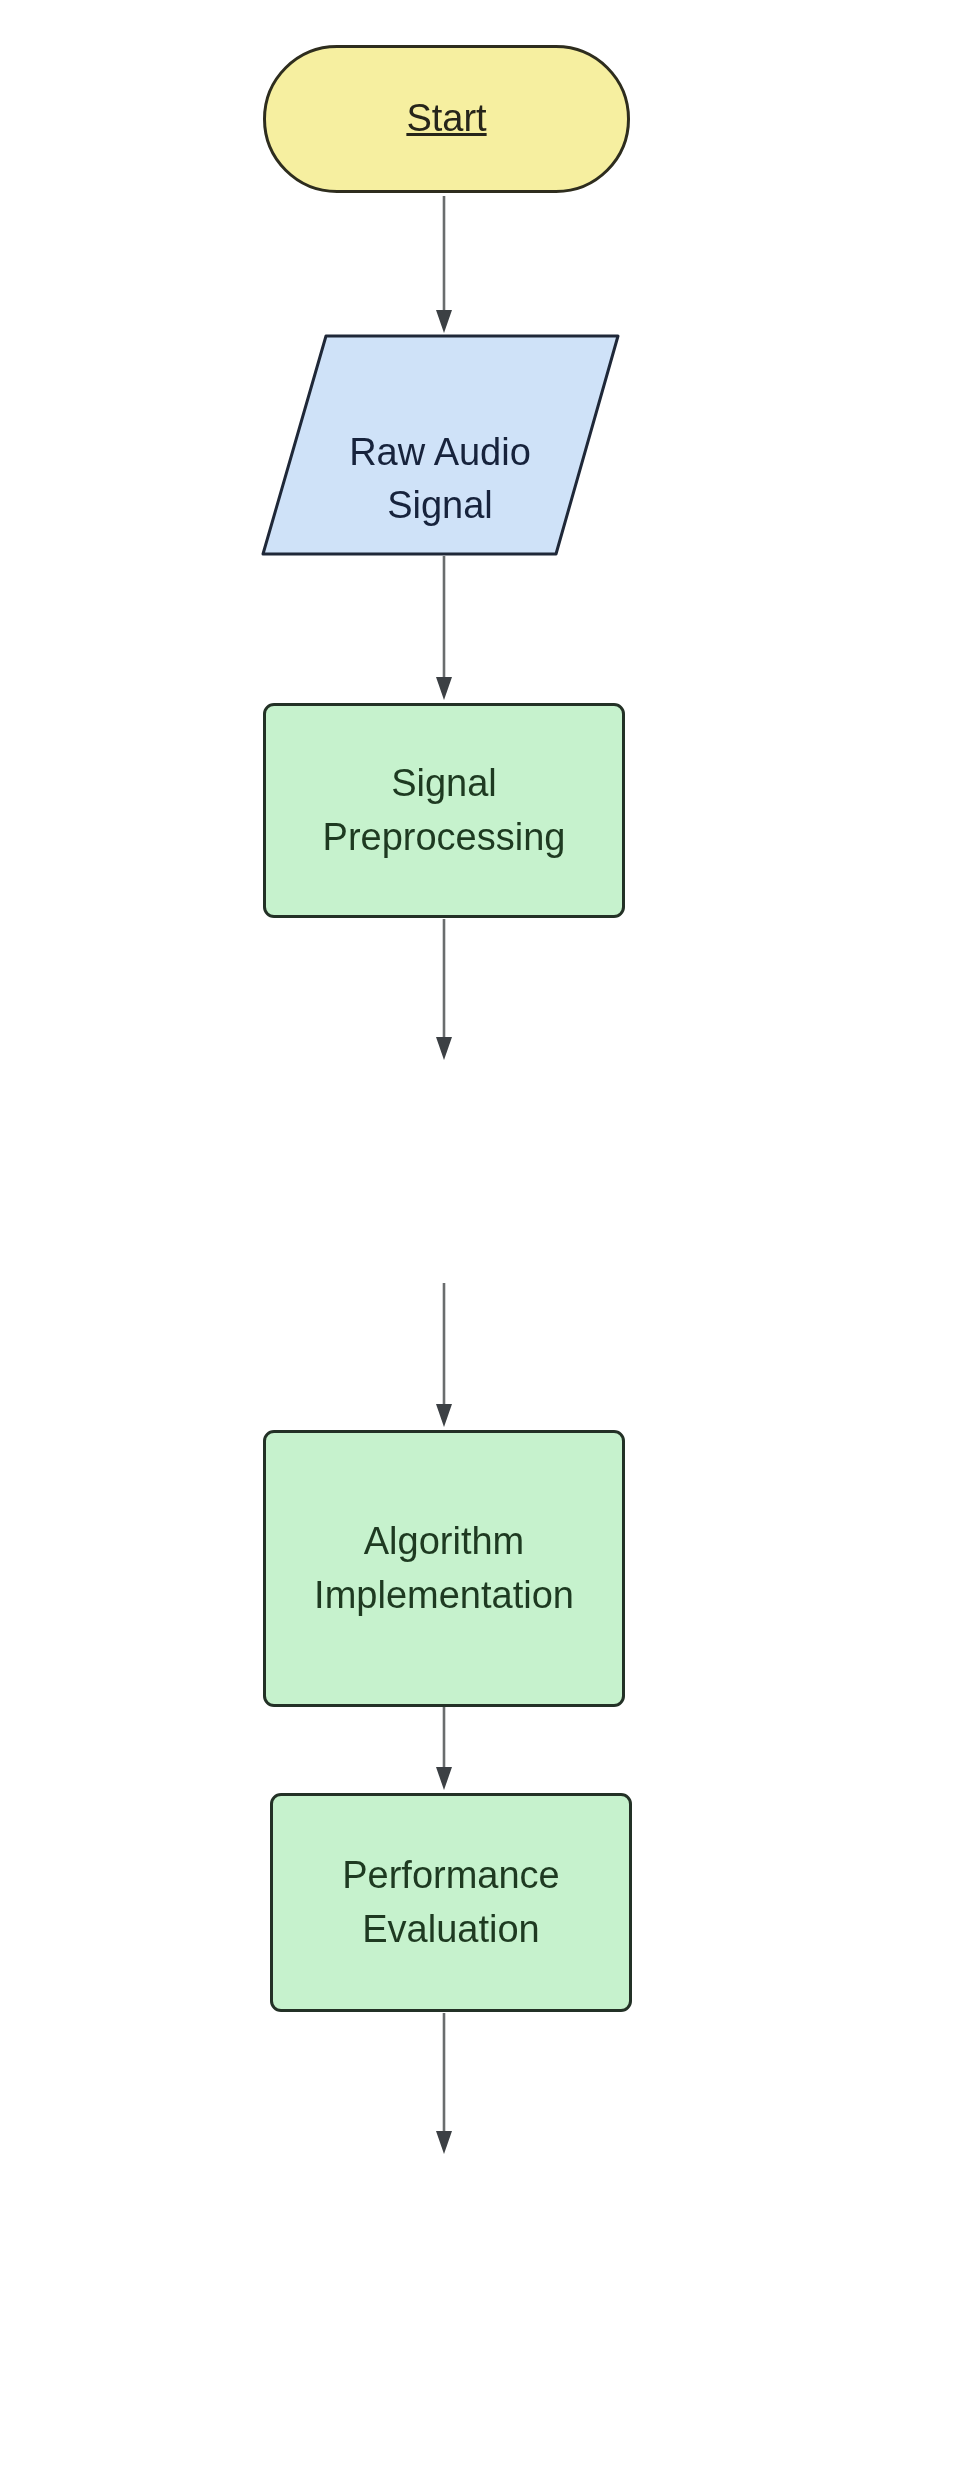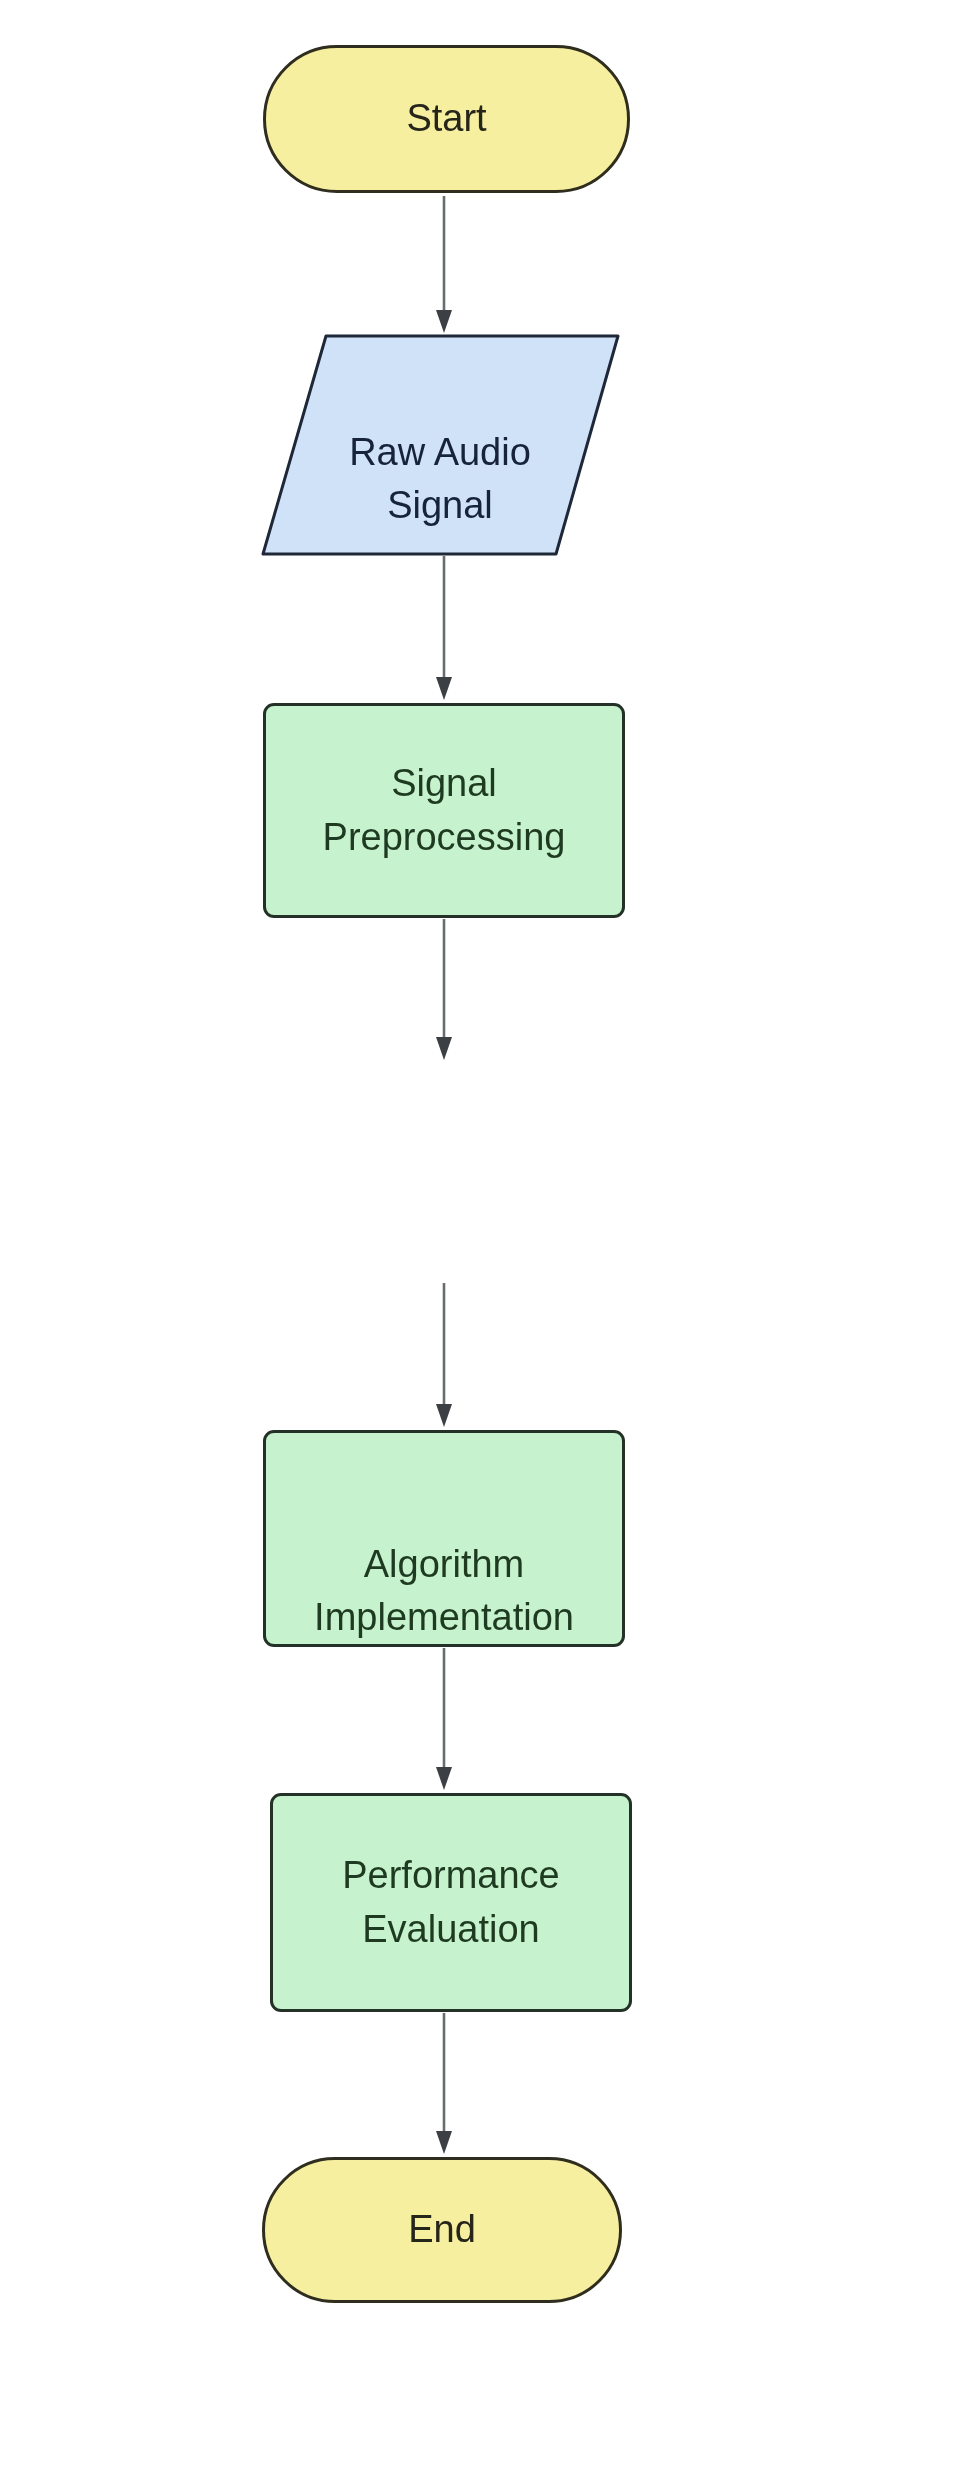--- a/index.html
+++ b/index.html
@@ -32,20 +32,21 @@
     white-space: pre-line;
     font-size: 38px;
     line-height: 1.4;
     font-weight: 400;
   }
   .terminal {
     background: var(--terminal_fill, #f6efa0);
     border: 3px solid var(--terminal_border, #2e2d1e);
     border-radius: 999px;
     color: var(--terminal_text, #26251a);
+    text-decoration: underline;
   }
   .process {
     background: var(--process_fill, #c6f2cd);
     border: 3px solid var(--process_border, #233126);
     border-radius: 11px;
     color: var(--process_text, #1e3a21);
   }
   .io-label {
     background: transparent;
     border: none;
@@ -114,27 +115,24 @@
     <span>Raw Audio
 Signal</span>
   </div>
 
   <div class="node process" style="left:263px; top:703px; width:362px; height:215px;">
     <span>Signal
 Preprocessing</span>
   </div>
 
 
-  <div class="node process" style="left:263px; top:1430px; width:362px; height:217px;align-items:flex-end;">
+  <div class="node process" style="left:263px; top:1430px; width:362px; height:277px;">
     <span>Algorithm
 Implementation</span>
   </div>
 
   <div class="node process" style="left:270px; top:1793px; width:362px; height:219px;">
     <span>Performance
 Evaluation</span>
   </div>
 
-  <div class="node terminal" style="left:262px; top:2157px; width:360px; height:146px;">
-    <span>End</span>
-  </div>
 
 </div>
 
 </body></html>

